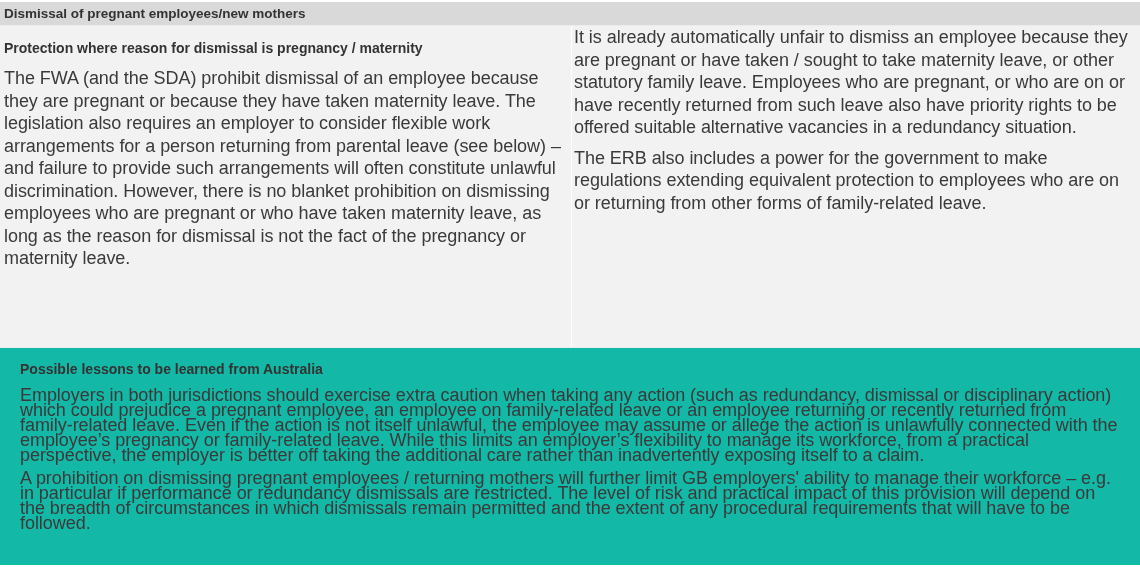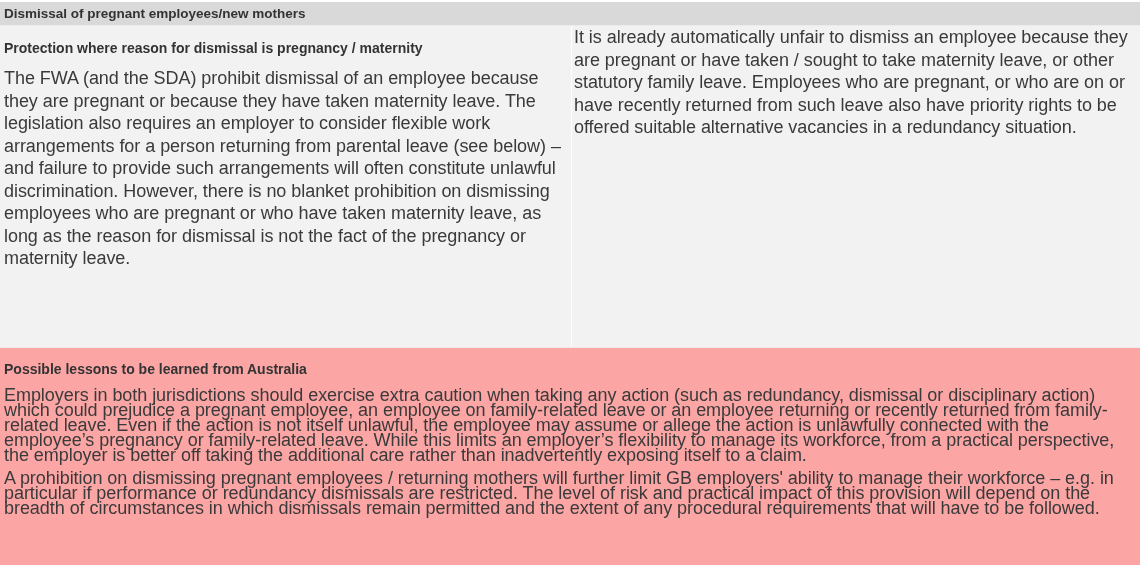--- a/index.html
+++ b/index.html
@@ -59,25 +59,25 @@
       margin: 13px 0 10px 0;
       line-height: 18px;
     }
     .para {
       font-size: 18px;
       line-height: 22.5px;
       margin: 0 0 8px 0;
       letter-spacing: -0.05px;
     }
     .bottom-section {
-      background: #fca5a5;
+      background: #14b8a6;
       border-top: 1px solid #ececec;
       box-sizing: border-box;
       height: 218px;
-      padding: 0 4px;
+      padding: 0 20px;
     }
     .bottom-section .col-heading {
       margin-top: 12px;
       margin-bottom: 10px;
     }
     .bottom-section .para {
       line-height: 15px;
       margin-bottom: 8px;
     }
   </style>
@@ -90,20 +90,21 @@
     <span>Dismissal of pregnant employees/new mothers</span>
   </div>
 
   <div class="two-col">
     <div class="col col-left">
       <div class="col-heading">Protection where reason for dismissal is pregnancy / maternity</div>
       <p class="para">The FWA (and the SDA) prohibit dismissal of an employee because they are pregnant or because they have taken maternity leave. The legislation also requires an employer to consider flexible work arrangements for a person returning from parental leave (see below) – and failure to provide such arrangements will often constitute unlawful discrimination. However, there is no blanket prohibition on dismissing employees who are pregnant or who have taken maternity leave, as long as the reason for dismissal is not the fact of the pregnancy or maternity leave.</p>
     </div>
     <div class="col col-right">
       <p class="para">It is already automatically unfair to dismiss an employee because they are pregnant or have taken / sought to take maternity leave, or other statutory family leave. Employees who are pregnant, or who are on or have recently returned from such leave also have priority rights to be offered suitable alternative vacancies in a redundancy situation.</p>
+      <p class="para">The ERB also includes a power for the government to make regulations extending equivalent protection to employees who are on or returning from other forms of family-related leave.</p>
     </div>
   </div>
 
   <div class="bottom-section">
     <div class="col-heading">Possible lessons to be learned from Australia</div>
     <p class="para">Employers in both jurisdictions should exercise extra caution when taking any action (such as redundancy, dismissal or disciplinary action) which could prejudice a pregnant employee, an employee on family-related leave or an employee returning or recently returned from family-related leave. Even if the action is not itself unlawful, the employee may assume or allege the action is unlawfully connected with the employee’s pregnancy or family-related leave. While this limits an employer’s flexibility to manage its workforce, from a practical perspective, the employer is better off taking the additional care rather than inadvertently exposing itself to a claim.</p>
     <p class="para">A prohibition on dismissing pregnant employees / returning mothers will further limit GB employers' ability to manage their workforce – e.g. in particular if performance or redundancy dismissals are restricted. The level of risk and practical impact of this provision will depend on the breadth of circumstances in which dismissals remain permitted and the extent of any procedural requirements that will have to be followed.</p>
   </div>
 
 </div>

